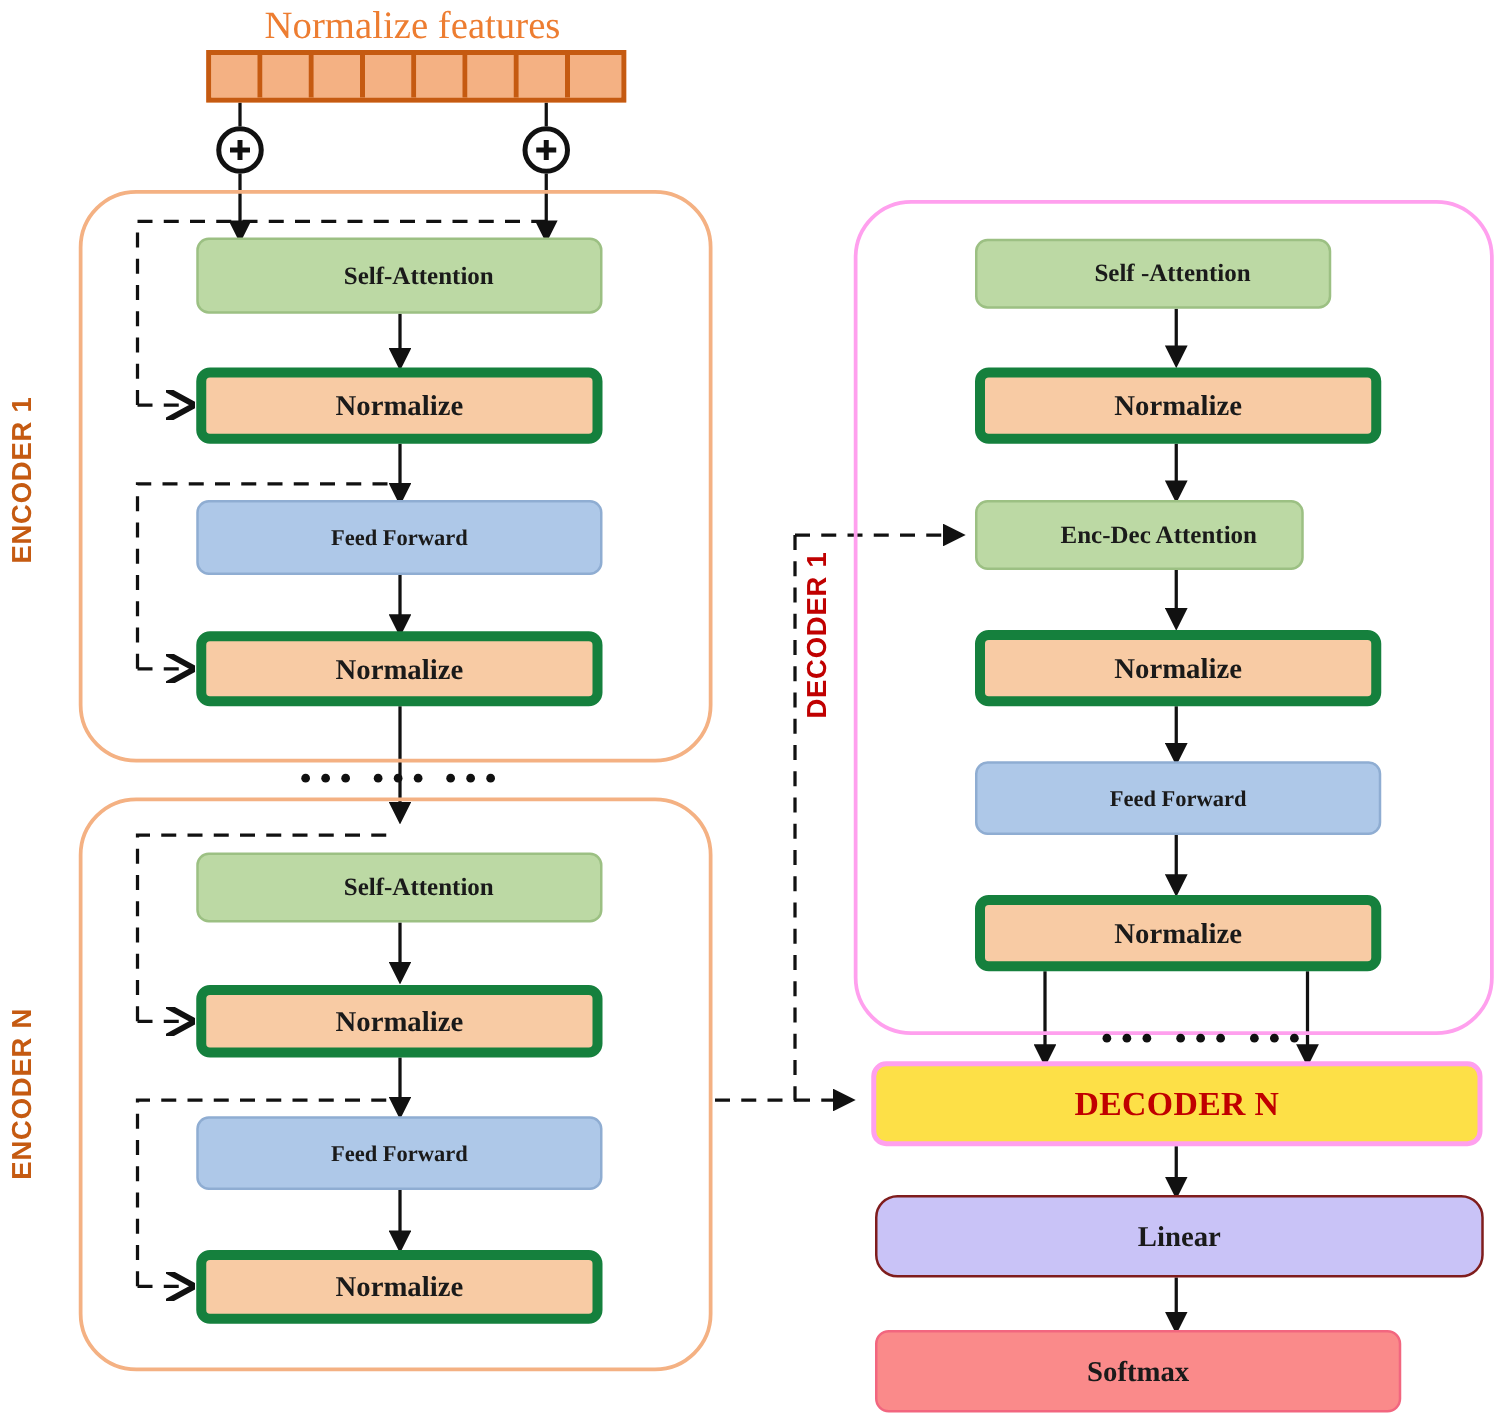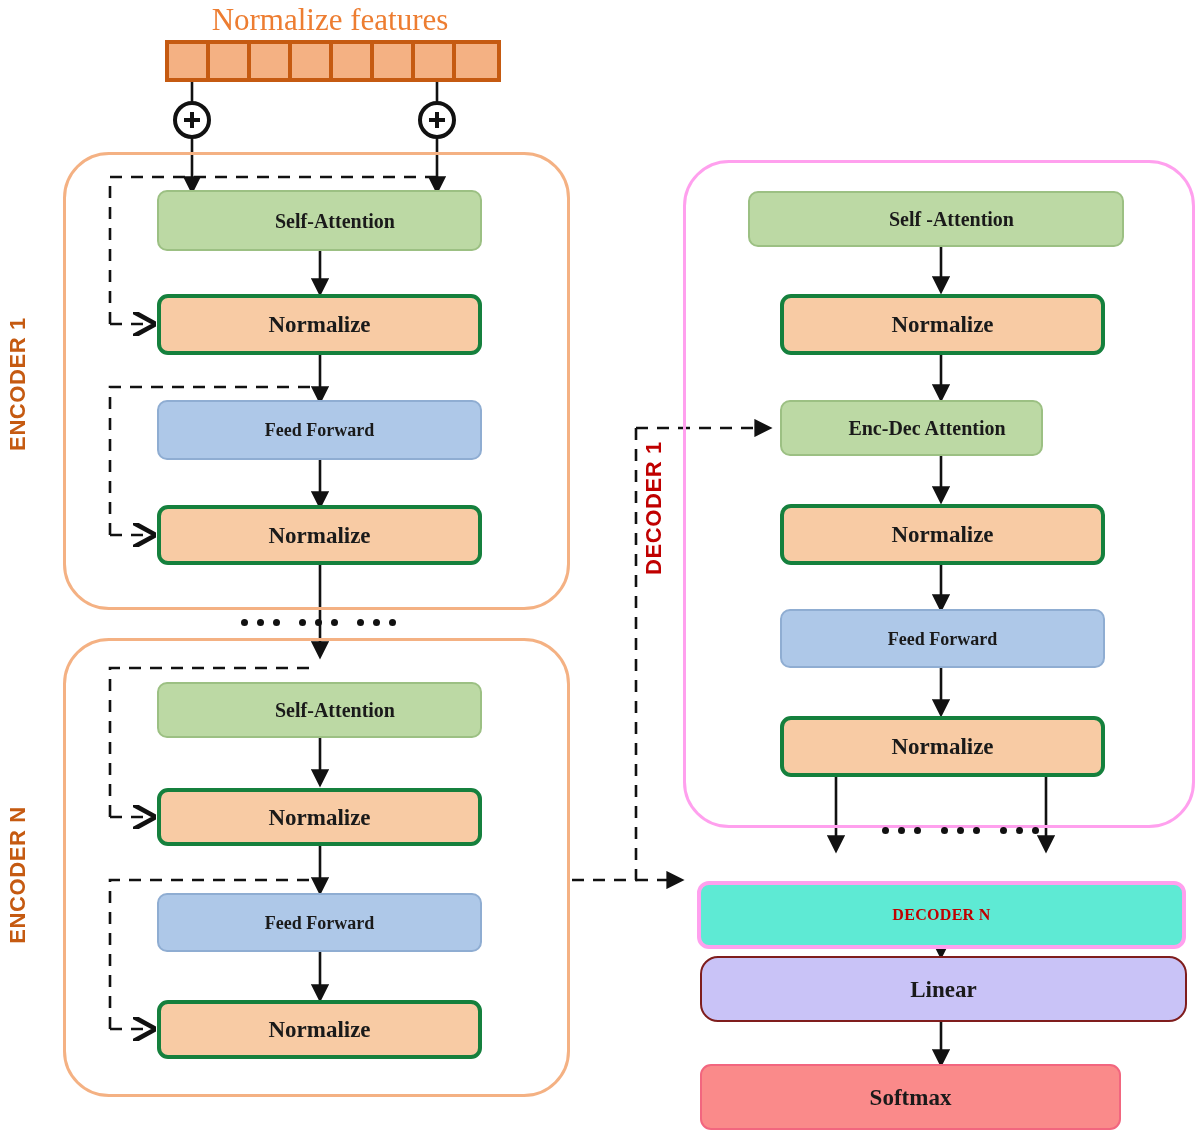--- a/index.html
+++ b/index.html
@@ -13,26 +13,26 @@
   
   .node{
     position:absolute;box-sizing:border-box;
     display:flex;align-items:center;justify-content:center;
     font-family:"Liberation Serif", serif;
     font-weight:bold;color:#1a1a1a;
     text-align:center;line-height:1;
     border-radius:9px;
   }
   .n-attn{background:#bcd9a4;border:2px solid #9cc083;font-size:20px;border-radius:10px;padding-left:31px;}
-  .n-norm{background:#f8cba4;border:4px solid #15803d;font-size:23px;border-radius:11px;}
+  .n-norm{background:#f8cba4;border:8px solid #15803d;font-size:23px;border-radius:11px;}
   .n-ff  {background:#aec8e8;border:2px solid #8fadd2;font-size:18px;border-radius:10px;}
   .n-linear{background:#c9c3f7;border:2px solid #7f1d1d;font-size:23px;border-radius:18px;}
   .n-softmax{background:#fa8a8a;border:2px solid #f2667f;font-size:23px;border-radius:11px;}
-  .n-decn{background:#5eead4;border:4px solid #ffa0ee;font-size:16px;color:#c00000;
-          border-radius:12px;letter-spacing:.3px;margin-top:32px;}
+  .n-decn{background:#fde047;border:4px solid #ffa0ee;font-size:27px;color:#c00000;
+          border-radius:12px;letter-spacing:.3px;}
 
   
   .frame{position:absolute;box-sizing:border-box;border-radius:46px;background:transparent;}
   .frame-enc{border:3px solid #f4b183;}
   .frame-dec{border:3.5px solid #ffa0ee;}
 
   
   .vlabel{
     position:absolute;
     font-family:"Liberation Sans", sans-serif;
@@ -190,21 +190,21 @@
   <div class="node n-norm" style="left:157px;top:788px;width:325px;height:58px;">Normalize</div>
 
   <div class="node n-ff" style="left:157px;top:893px;width:325px;height:59px;">Feed Forward</div>
 
   <div class="node n-norm" style="left:157px;top:1000px;width:325px;height:59px;">Normalize</div>
 
   <div class="frame frame-dec" style="left:683px;top:160px;width:512px;height:668px;"></div>
 
   <div class="vlabel vlabel-dec" style="left:584px;top:495px;width:140px;height:26px;transform:rotate(-90deg);">DECODER 1</div>
 
-  <div class="node n-attn" style="left:748px;top:191px;width:376px;height:56px;">Self -Attention</div>
+  <div class="node n-attn" style="left:780px;top:191px;width:285px;height:56px;">Self -Attention</div>
 
   <div class="node n-norm" style="left:780px;top:294px;width:325px;height:61px;">Normalize</div>
 
   <div class="node n-attn" style="left:780px;top:400px;width:263px;height:56px;">Enc-Dec Attention</div>
 
   <div class="node n-norm" style="left:780px;top:504px;width:325px;height:61px;">Normalize</div>
 
   <div class="node n-ff" style="left:780px;top:609px;width:325px;height:59px;">Feed Forward</div>
 
   <div class="node n-norm" style="left:780px;top:716px;width:325px;height:61px;">Normalize</div>

